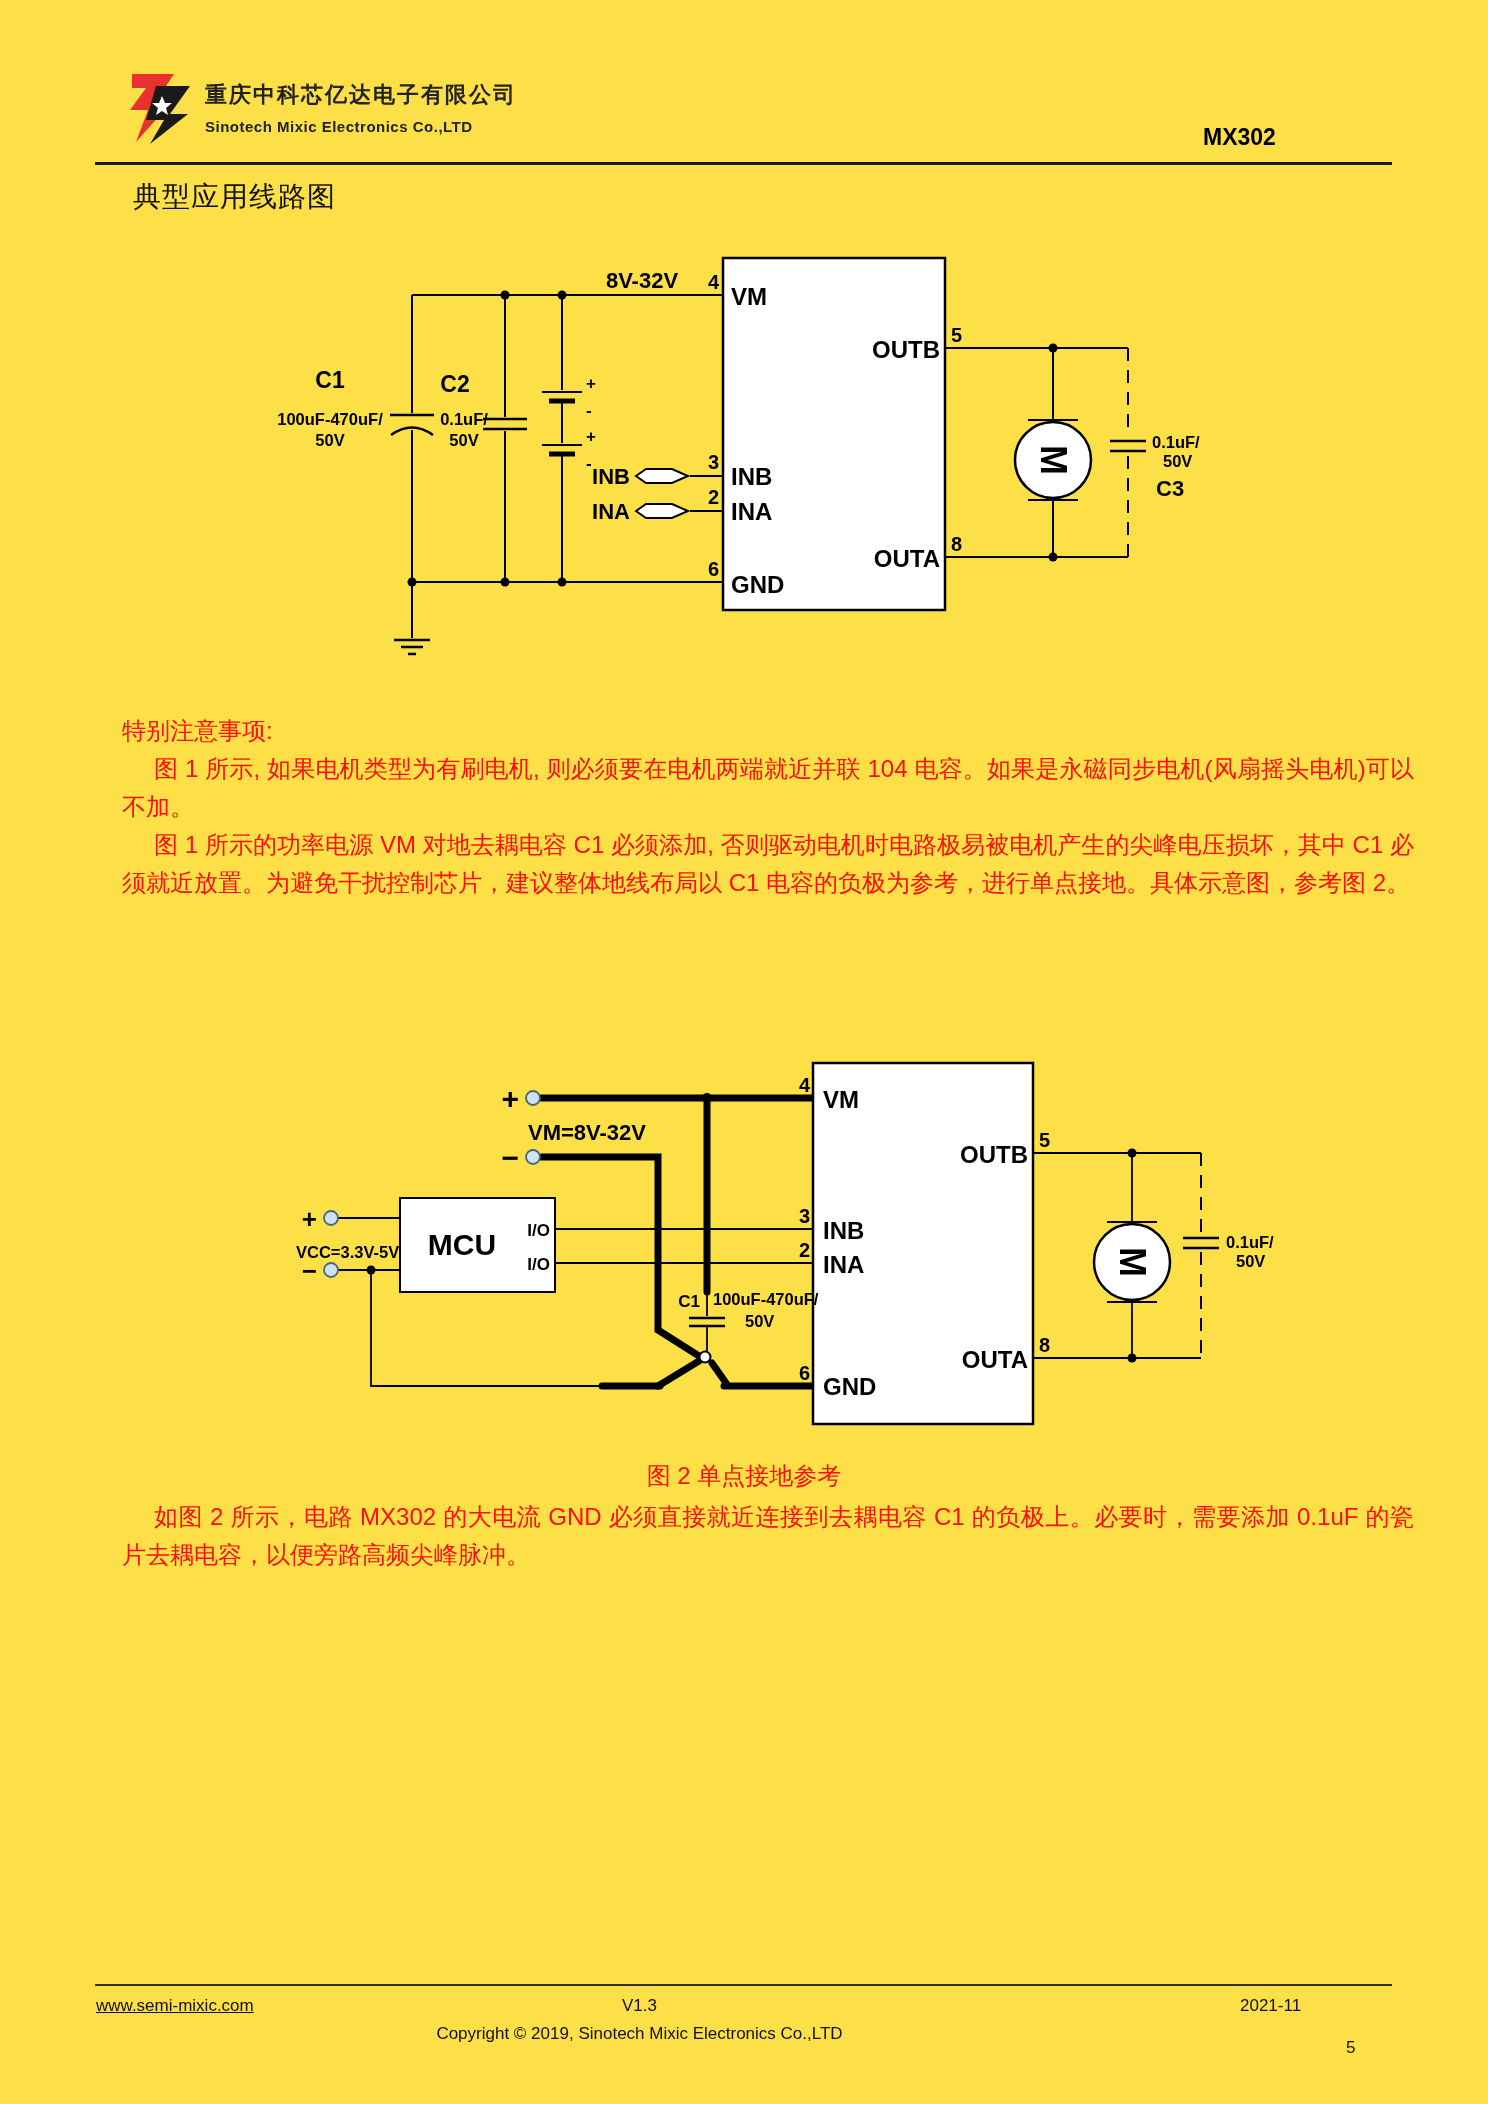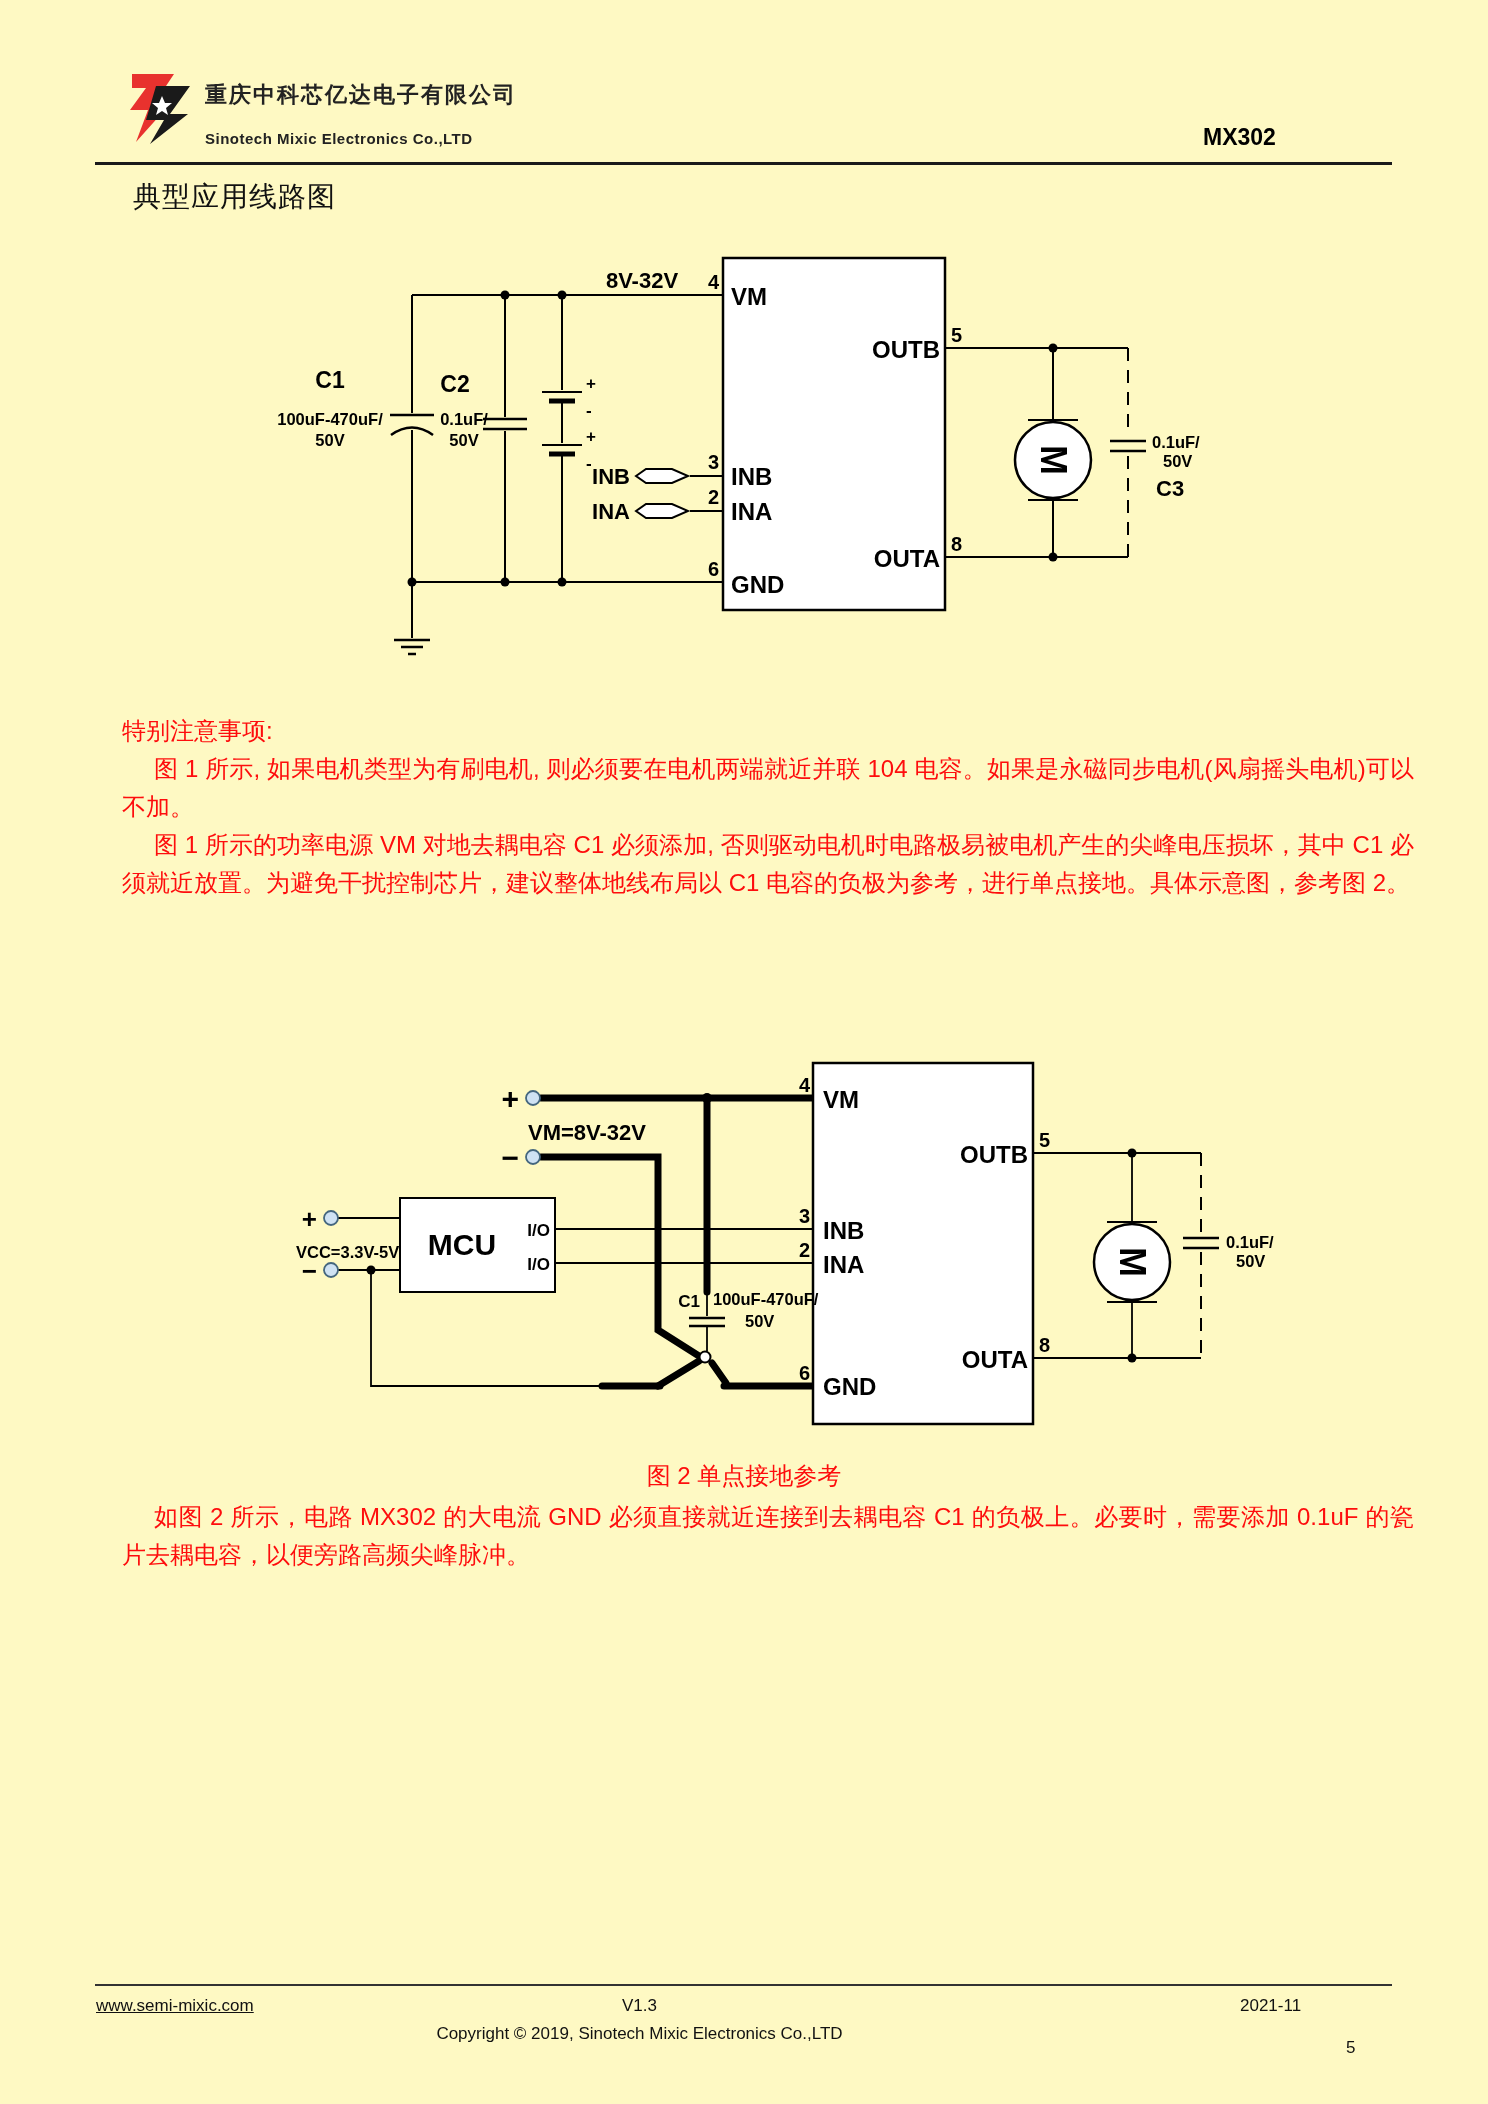--- a/index.html
+++ b/index.html
@@ -1,24 +1,24 @@
 <!DOCTYPE html>
 <html><head>
 <meta charset="utf-8">
 <style>
   html,body{margin:0;padding:0;background:#888;}
   .page{
-    position:relative;width:1488px;height:2104px;background:#fef9c3;
+    position:relative;width:1488px;height:2104px;background:#fde047;
     margin:0 auto;font-family:"Liberation Sans","DejaVu Sans",sans-serif;color:#111;
     overflow:hidden;
   }
   .abs{position:absolute;}
   
   .company-cn{font-size:22px;font-weight:700;letter-spacing:2px;color:#222;}
-  .company-en{font-size:15px;font-weight:700;letter-spacing:0.5px;color:#222;margin-top:20px;}
+  .company-en{font-size:15px;font-weight:700;letter-spacing:0.5px;color:#222;margin-top:8px;}
   .part-number{font-size:23px;font-weight:700;color:#000;}
   .header-rule{background:#1a1a1a;height:3px;}
   
   .section-title{font-size:28px;color:#111;letter-spacing:1px;}
   
   .caption{width:1488px;text-align:center;font-size:24px;color:#111;}
   .caption.red{color:#fe0d0d;}
   
   .notes{width:1292px;font-size:24px;line-height:38px;color:#fe0d0d;text-align:justify;margin-left:22px;}
   .notes p{margin:0;text-indent:32px;}

